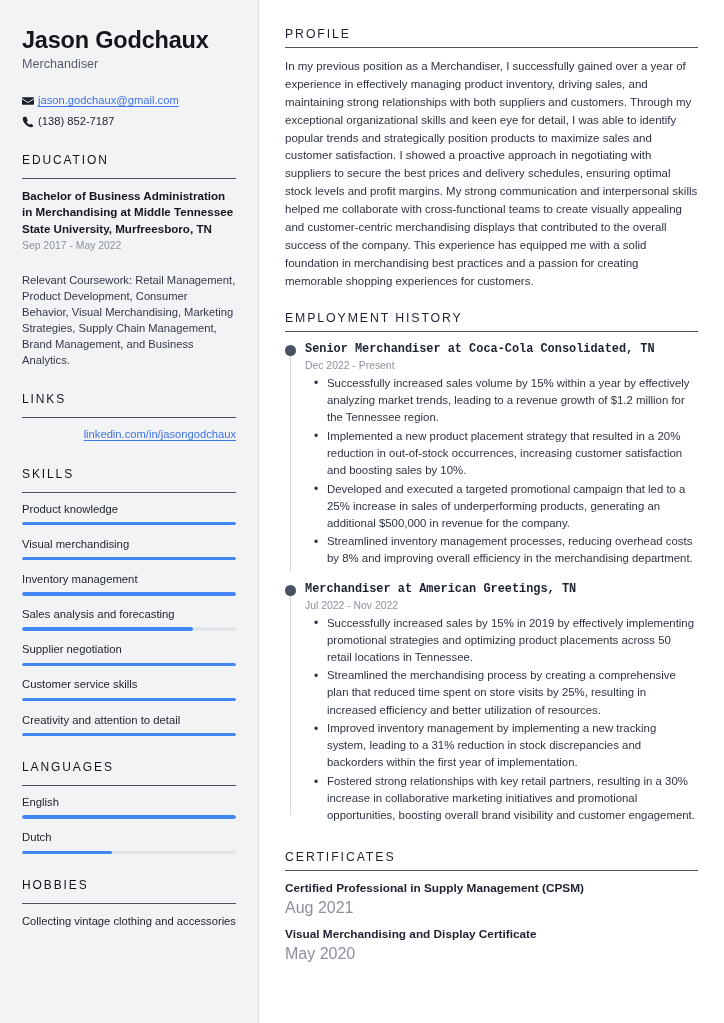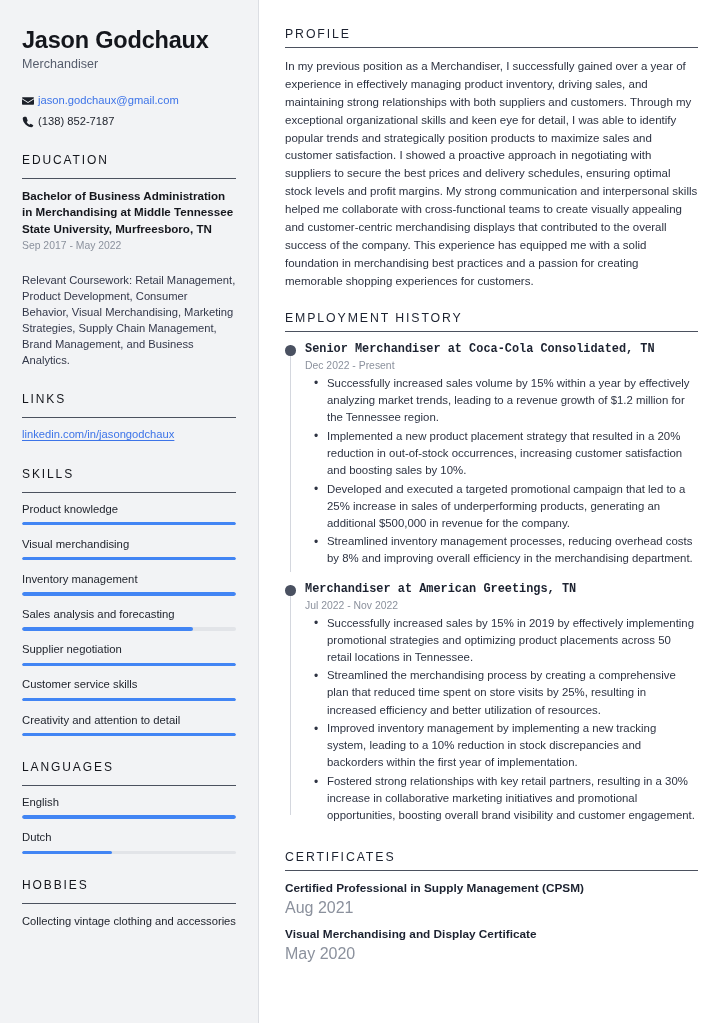--- a/index.html
+++ b/index.html
@@ -59,20 +59,21 @@
     color: #1c2029;
   }
   .contact-ico svg { display: block; }
   .contact-text {
     font-size: 11.2px;
     color: #22262f;
     line-height: 1.3;
   }
   .contact-text.link {
     color: #3d74e8;
+    text-decoration: underline;
     text-underline-offset: 1.5px;
   }
 
   
   .sb-section { margin-top: 24px; }
   .sb-head {
     font-size: 12px;
     font-weight: normal;
     letter-spacing: 1.9px;
     color: #14161c;
@@ -100,20 +101,21 @@
     line-height: 1.43;
     margin-top: 18px;
   }
 
   .link-item {
     font-size: 11.2px;
     color: #3d74e8;
     text-decoration: underline;
     text-underline-offset: 1.5px;
     line-height: 1.4;
+    text-align: right;
   }
 
   
   .bar-item { margin-bottom: 11.5px; }
   .bar-label {
     font-size: 11.3px;
     color: #22262f;
     line-height: 1.35;
     margin-bottom: 5px;
   }
@@ -385,21 +387,21 @@
             </ul>
           </div>
           <div class="tl-entry">
             <span class="tl-line"></span>
             <span class="tl-dot"></span>
             <div class="tl-title">Merchandiser at American Greetings, TN</div>
             <div class="tl-dates">Jul 2022 - Nov 2022</div>
             <ul class="tl-bullets">
               <li>Successfully increased sales by 15% in 2019 by effectively implementing promotional strategies and optimizing product placements across 50 retail locations in Tennessee.</li>
               <li>Streamlined the merchandising process by creating a comprehensive plan that reduced time spent on store visits by 25%, resulting in increased efficiency and better utilization of resources.</li>
-              <li>Improved inventory management by implementing a new tracking system, leading to a 10% reduction in stock discrepancies and backorders within the first year of implementation.</li>
+              <li>Improved inventory management by implementing a new tracking system, leading to a 31% reduction in stock discrepancies and backorders within the first year of implementation.</li>
               <li>Fostered strong relationships with key retail partners, resulting in a 30% increase in collaborative marketing initiatives and promotional opportunities, boosting overall brand visibility and customer engagement.</li>
             </ul>
           </div>
         </div>
     </section>
 
     <section class="mn-section">
       <div class="mn-head">CERTIFICATES</div>
       <div id="certificates-body">
           <div class="cert-item">

